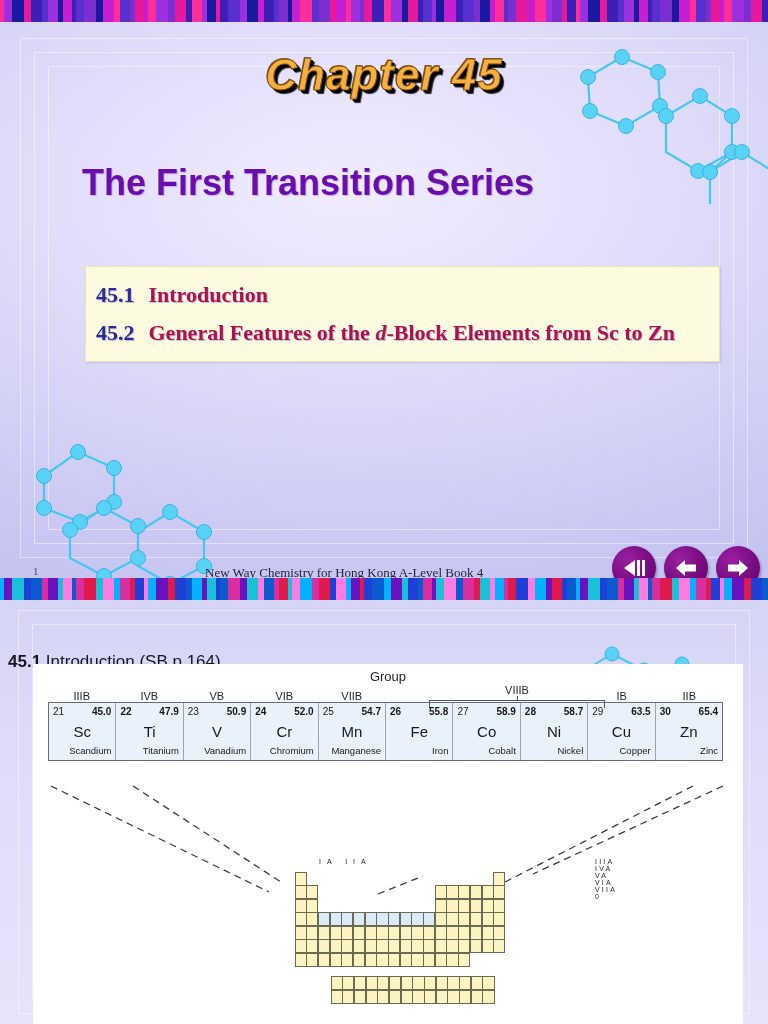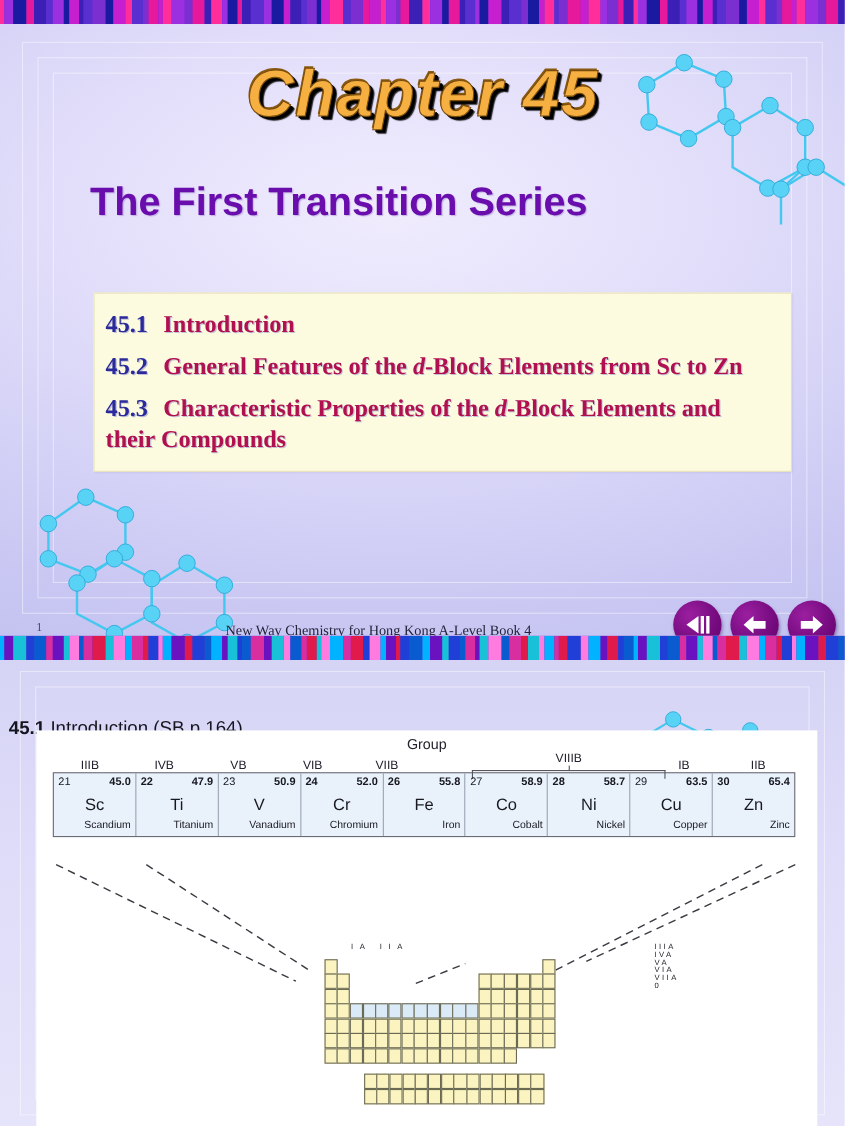--- a/index.html
+++ b/index.html
@@ -29,21 +29,21 @@
     overflow: hidden;
   }
   .faintframe {
     position: absolute; border: 1px solid rgba(255,255,255,0.45);
     pointer-events: none;
   }
 
   .chapter-title {
     position: absolute; left: 0; top: 28px; width: 768px;
     text-align: center;
-    font-size: 60px; font-weight: bold; font-style: italic;
+    font-size: 44px; font-weight: bold; font-style: italic;
     letter-spacing: 1px;
     color: #f5b041;
     text-shadow:
        2px 2px 0 #000, 3px 3px 0 #000, 4px 4px 1px rgba(0,0,0,.85),
       -1px -1px 0 #8a5a12;
     -webkit-text-stroke: 1px #7a4d0e;
   }
   .chapter-sub {
     position: absolute; left: 0; top: 140px; width: 616px;
     text-align: center;
@@ -323,21 +323,20 @@
       </g>
     </svg>
 
     <div class="chapter-title">Chapter 45</div>
     <div class="chapter-sub">The First Transition Series</div>
 
     <div class="toc-box">
       <div id="toc-host">
           <div class="toc-line"><span class="toc-num">45.1</span><span>Introduction</span></div>
           <div class="toc-line"><span class="toc-num">45.2</span><span>General Features of the </span><em>d</em><span>-Block Elements from Sc to Zn</span></div>
-          <div class="toc-line"><span class="toc-num">45.3</span><span>Characteristic Properties of the </span><em>d</em><span>-Block Elements and their Compounds</span></div>
         </div>
     </div>
 
     <div class="footer-pg">1</div>
     <div class="footer-txt">New Way Chemistry for Hong Kong A-Level Book 4</div>
 
     <div class="navbar">
       <div class="navbtn">
         <svg width="26" height="20" viewBox="0 0 26 20">
           <polygon points="14,2 14,18 3,10" fill="#ffffff"></polygon>
@@ -533,20 +532,28 @@
               <div class="nm">Vanadium</div>
             </div>
             <div class="ecell alt">
               <div class="row1">
                 <span class="z">24</span>
                 <span class="m">52.0</span>
               </div>
               <div class="sym">Cr</div>
               <div class="nm">Chromium</div>
             </div>
+            <div class="ecell">
+              <div class="row1">
+                <span class="z">25</span>
+                <span class="m">54.7</span>
+              </div>
+              <div class="sym">Mn</div>
+              <div class="nm">Manganese</div>
+            </div>
             <div class="ecell alt">
               <div class="row1">
                 <span class="z">26</span>
                 <span class="m">55.8</span>
               </div>
               <div class="sym">Fe</div>
               <div class="nm">Iron</div>
             </div>
             <div class="ecell">
               <div class="row1">

